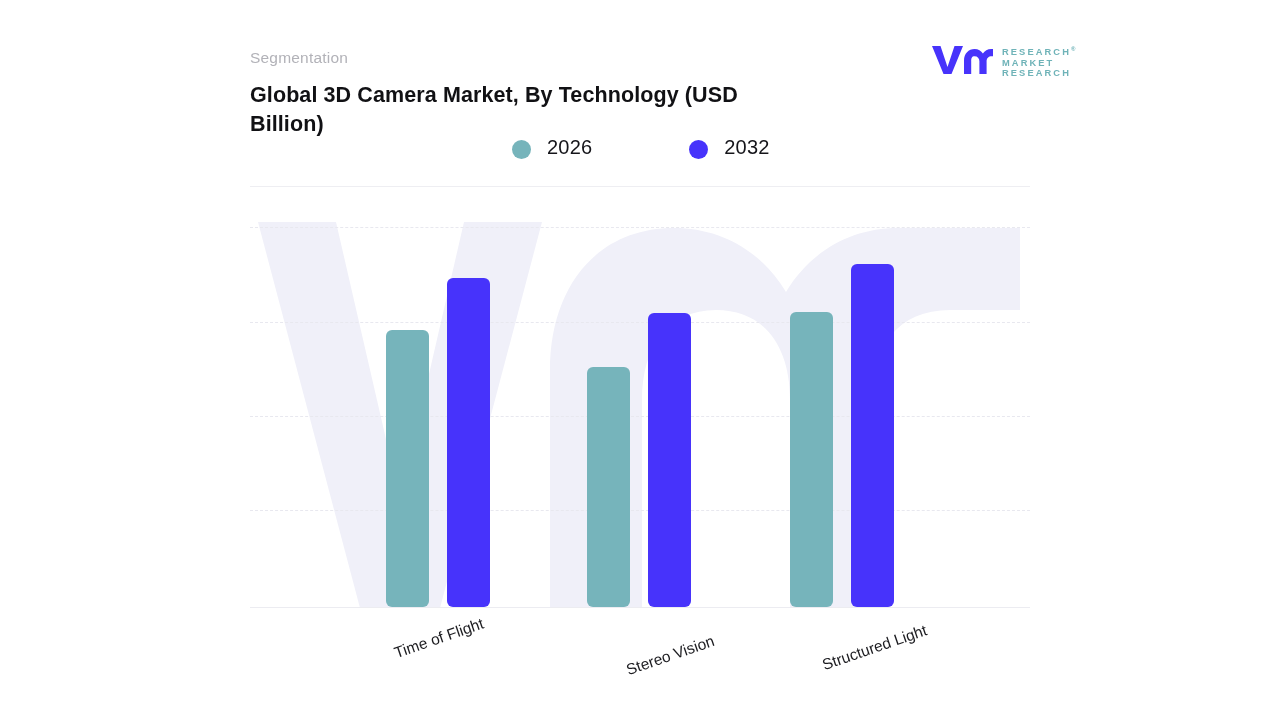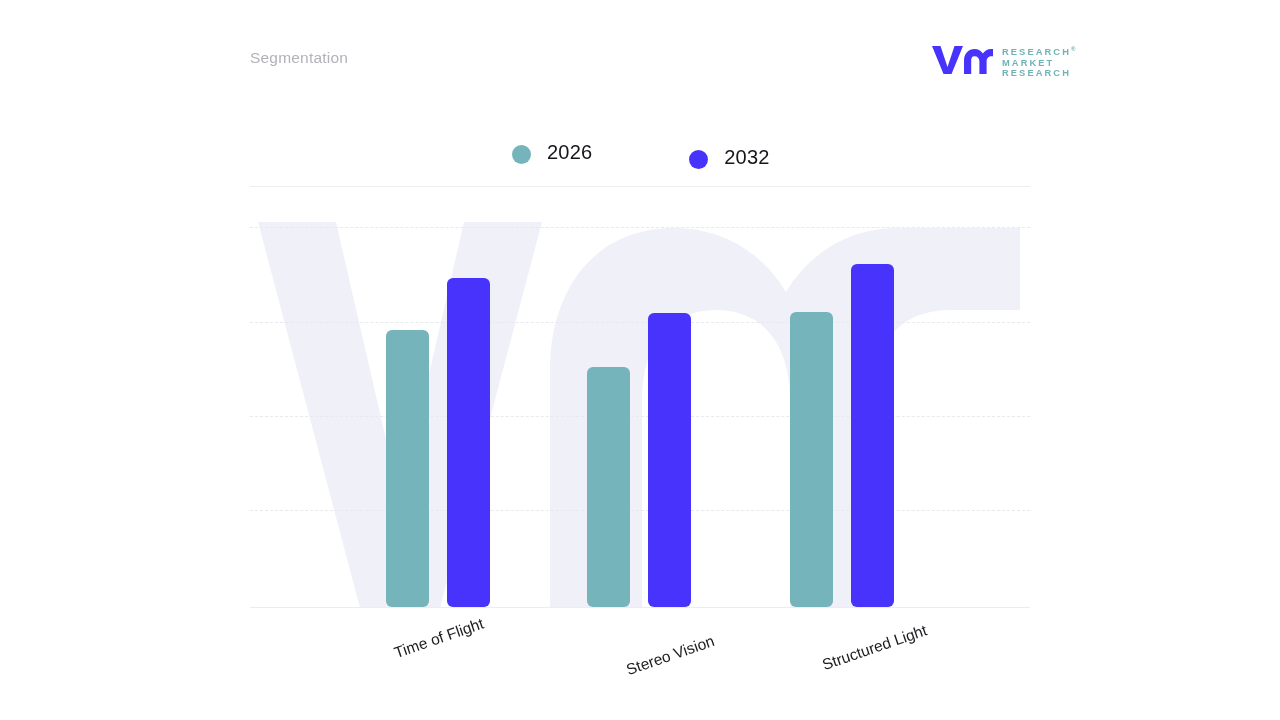--- a/index.html
+++ b/index.html
@@ -79,21 +79,21 @@
     position: absolute;
     left: 512px;
     top: 136px;
     display: flex;
     align-items: center;
   }
   .legend-item {
     display: flex;
     align-items: flex-end;
   }
-  .legend-item + .legend-item { margin-left: 97px; margin-top: 10px; }
+  .legend-item + .legend-item { margin-left: 97px; }
   .legend-dot {
     width: 19px; height: 19px;
     border-radius: 50%;
     display: inline-block;
   }
   .legend-label {
     margin-left: 16px;
     font-size: 20px;
     color: #15151a;
     letter-spacing: .2px;
@@ -154,20 +154,21 @@
     transform-origin: left top;
     transform: rotate(-19deg);
   }
 </style>
 </head>
 <body>
 
 <div id="page">
 
   <div class="eyebrow">Segmentation</div>
+  <div class="chart-title">Global 3D Camera Market, By Technology (USD Billion)</div>
 
   <div class="logo">
     <svg class="logo-mark" viewBox="0 0 64 32">
       <path d="M2 3 L10.5 3 L17.5 24 L24.5 3 L33 3 L21.5 31 L13.5 31 Z" fill="#4733fb"></path>
       <path d="M34 31 L34 17.5 C34 10.6 38.6 6 44.6 6 C48.2 6 51.2 7.8 52.9 10.5 C54.6 7.8 57.6 6 61.2 6 L63 6 L63 13.2 L61.6 13.2 C58.6 13.2 56.6 15.2 56.6 18.3 L56.6 31 L49.4 31 L49.4 18.3 C49.4 15.2 47.5 13.2 44.6 13.2 C41.7 13.2 41.2 15.2 41.2 18.3 L41.2 31 Z" fill="#4733fb"></path>
     </svg>
     <div class="logo-text">
       <span>RESEARCH</span><span class="reg">®</span><br>
       <span>MARKET</span><br>
       <span>RESEARCH</span>

